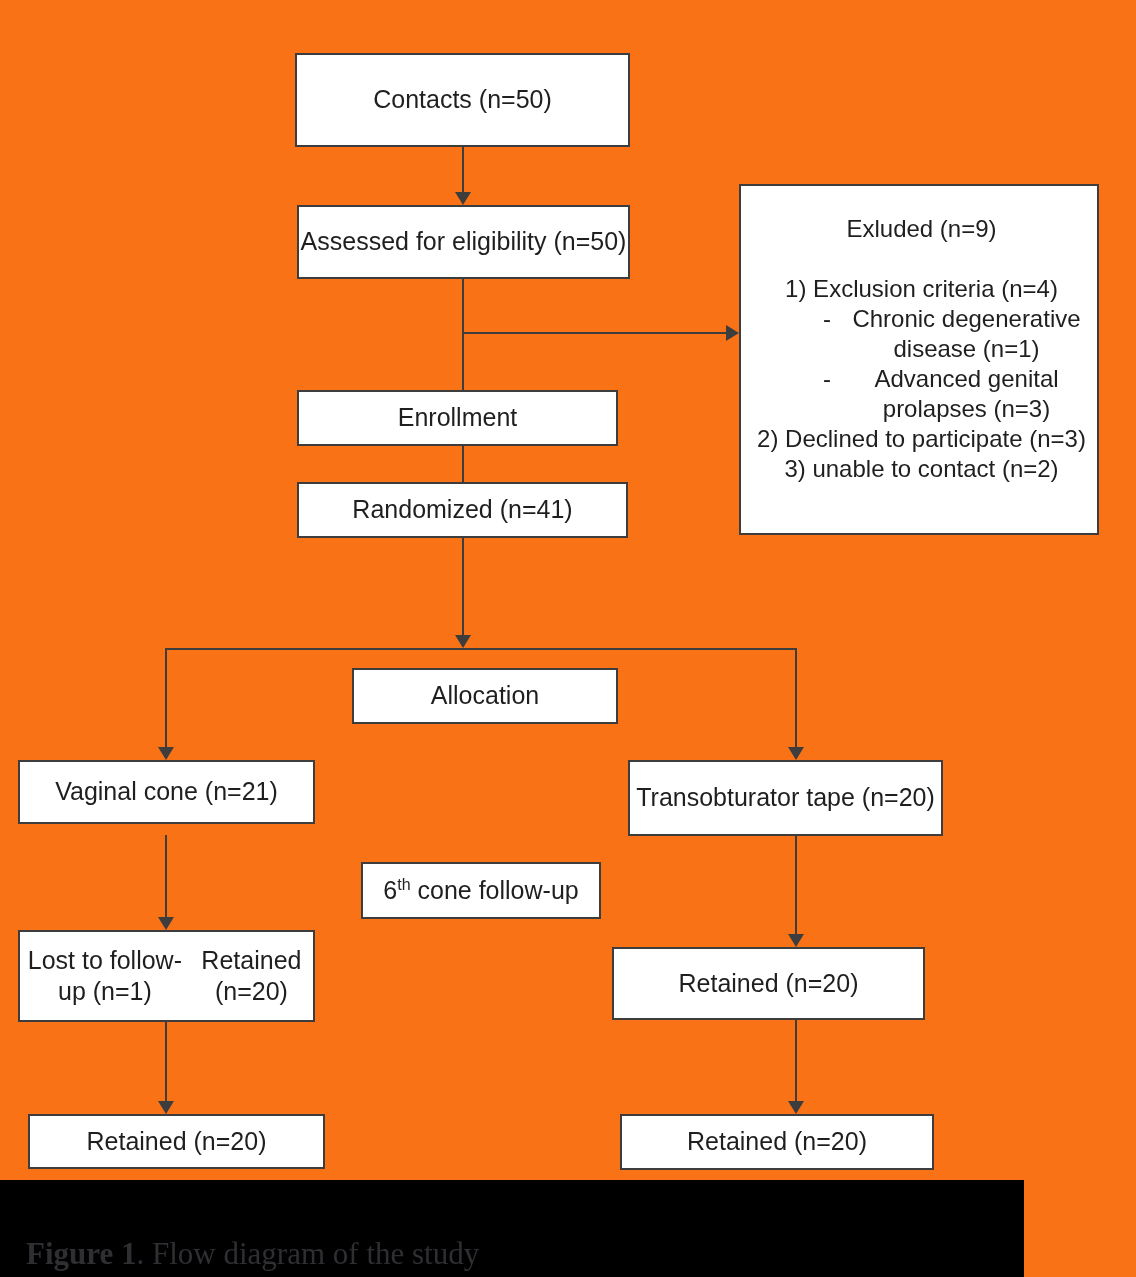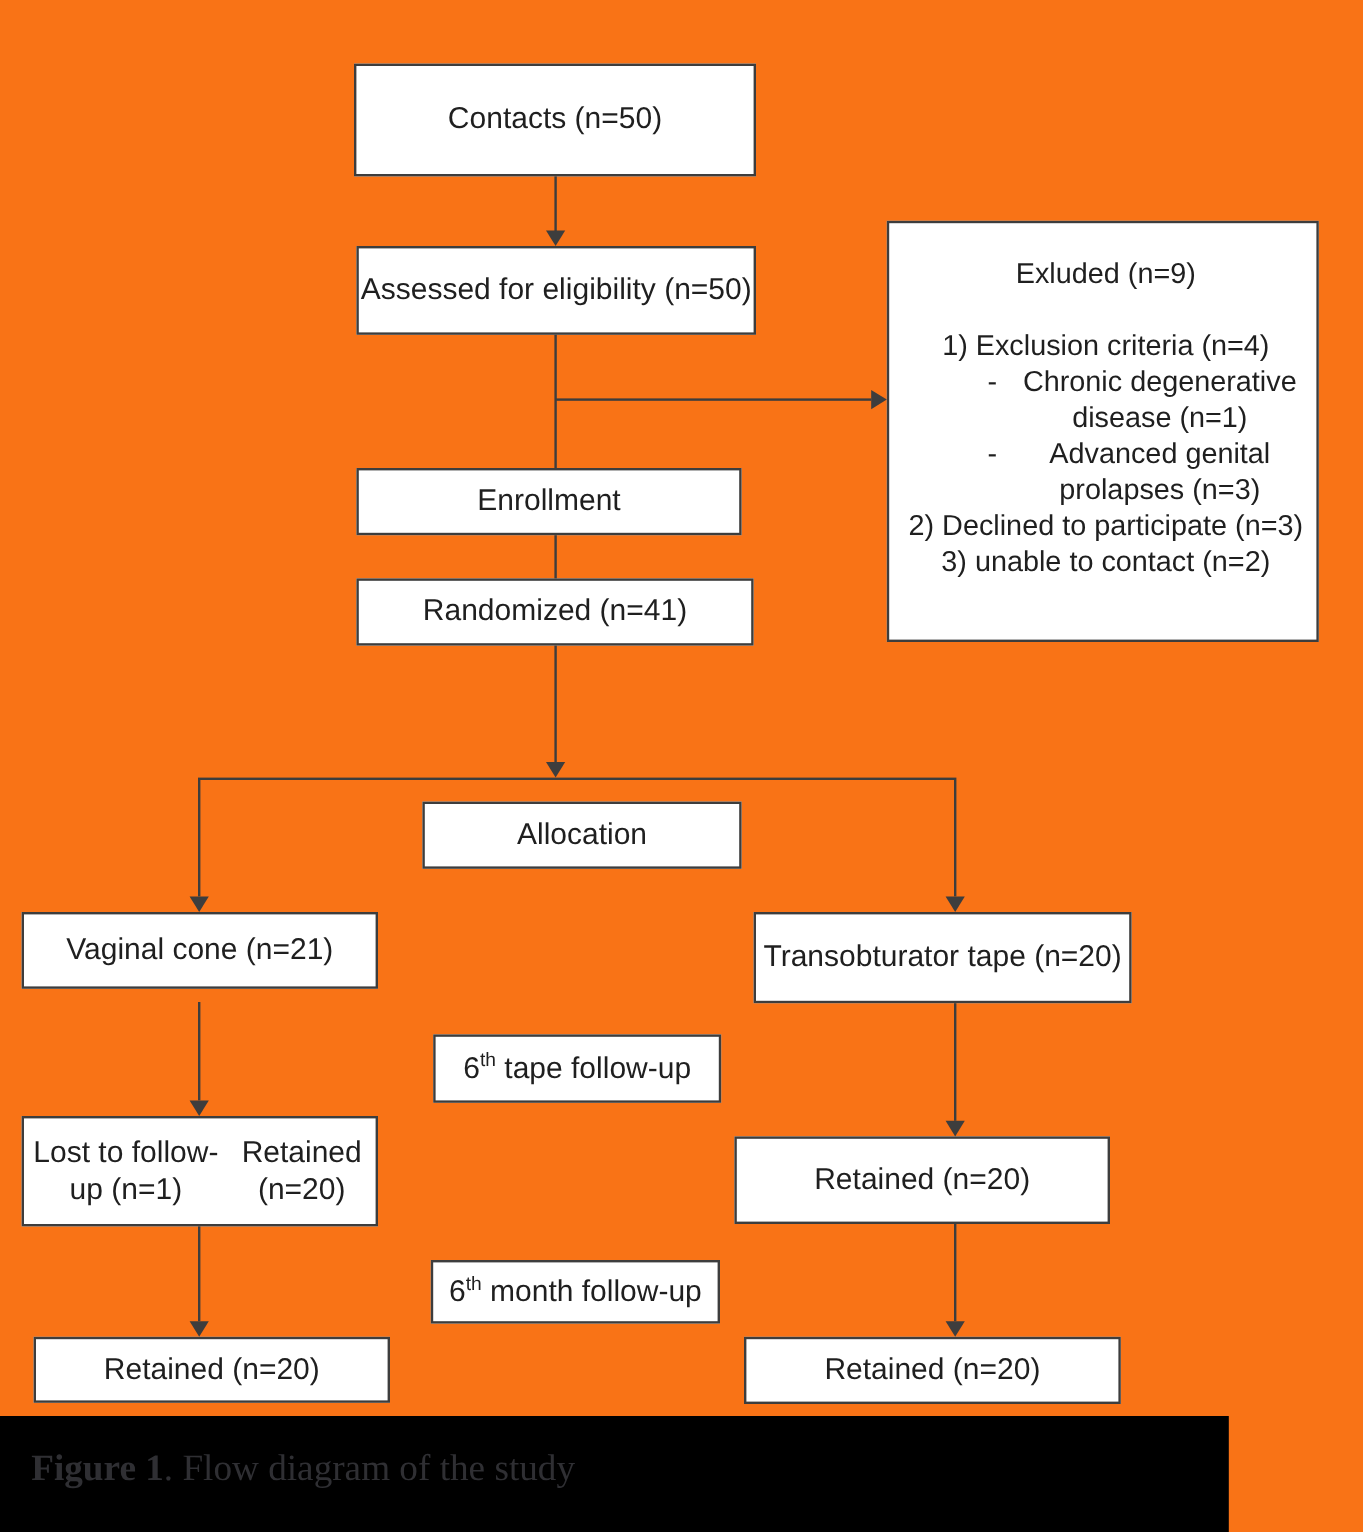--- a/index.html
+++ b/index.html
@@ -78,21 +78,21 @@
     vertical-align: super;
   }
   .caption-bar {
     position: absolute;
     left: 0;
     top: 1180px;
     width: 1024px;
     height: 97px;
     background: #000000;
     box-sizing: border-box;
-    padding: 25px 0 0 26px;
+    padding: 56px 0 0 26px;
     font-family: "Liberation Serif", "DejaVu Serif", serif;
     font-size: 31px;
     color: #2f2f33;
     white-space: nowrap;
   }
   .caption-bar .bold { font-weight: bold; }
 </style>
 </head>
 <body>
 
@@ -153,26 +153,23 @@
 
   <div class="box" style="left:612px; top:947px; width:313px; height:73px;">
     <span>Retained (n=20)</span>
   </div>
 
   <div class="box" style="left:620px; top:1114px; width:314px; height:56px;">
     <span>Retained (n=20)</span>
   </div>
 
   <div class="box" style="left:361px; top:862px; width:240px; height:57px;">
-    <span><span>6</span><sup class="th">th</sup><span> tape follow-up</span></span>
-  </div>
-
-  <div class="box" style="left:359px; top:1050px; width:241px; height:53px;">
-    <span><span>6</span><sup class="th">th</sup><span> month follow-up</span></span>
-  </div>
+    <span><span>6</span><sup class="th">th</sup><span> cone follow-up</span></span>
+  </div>
+
 
   <div class="vline" style="left:462px; top:147px; height:47px;"></div>
   <div class="arrow-down" style="left:455px; top:192px;"></div>
 
   <div class="vline" style="left:462px; top:279px; height:111px;"></div>
   <div class="hline" style="left:463px; top:332px; width:263px;"></div>
   <div class="arrow-right" style="left:726px; top:325px;"></div>
 
   <div class="vline" style="left:462px; top:446px; height:36px;"></div>
 

